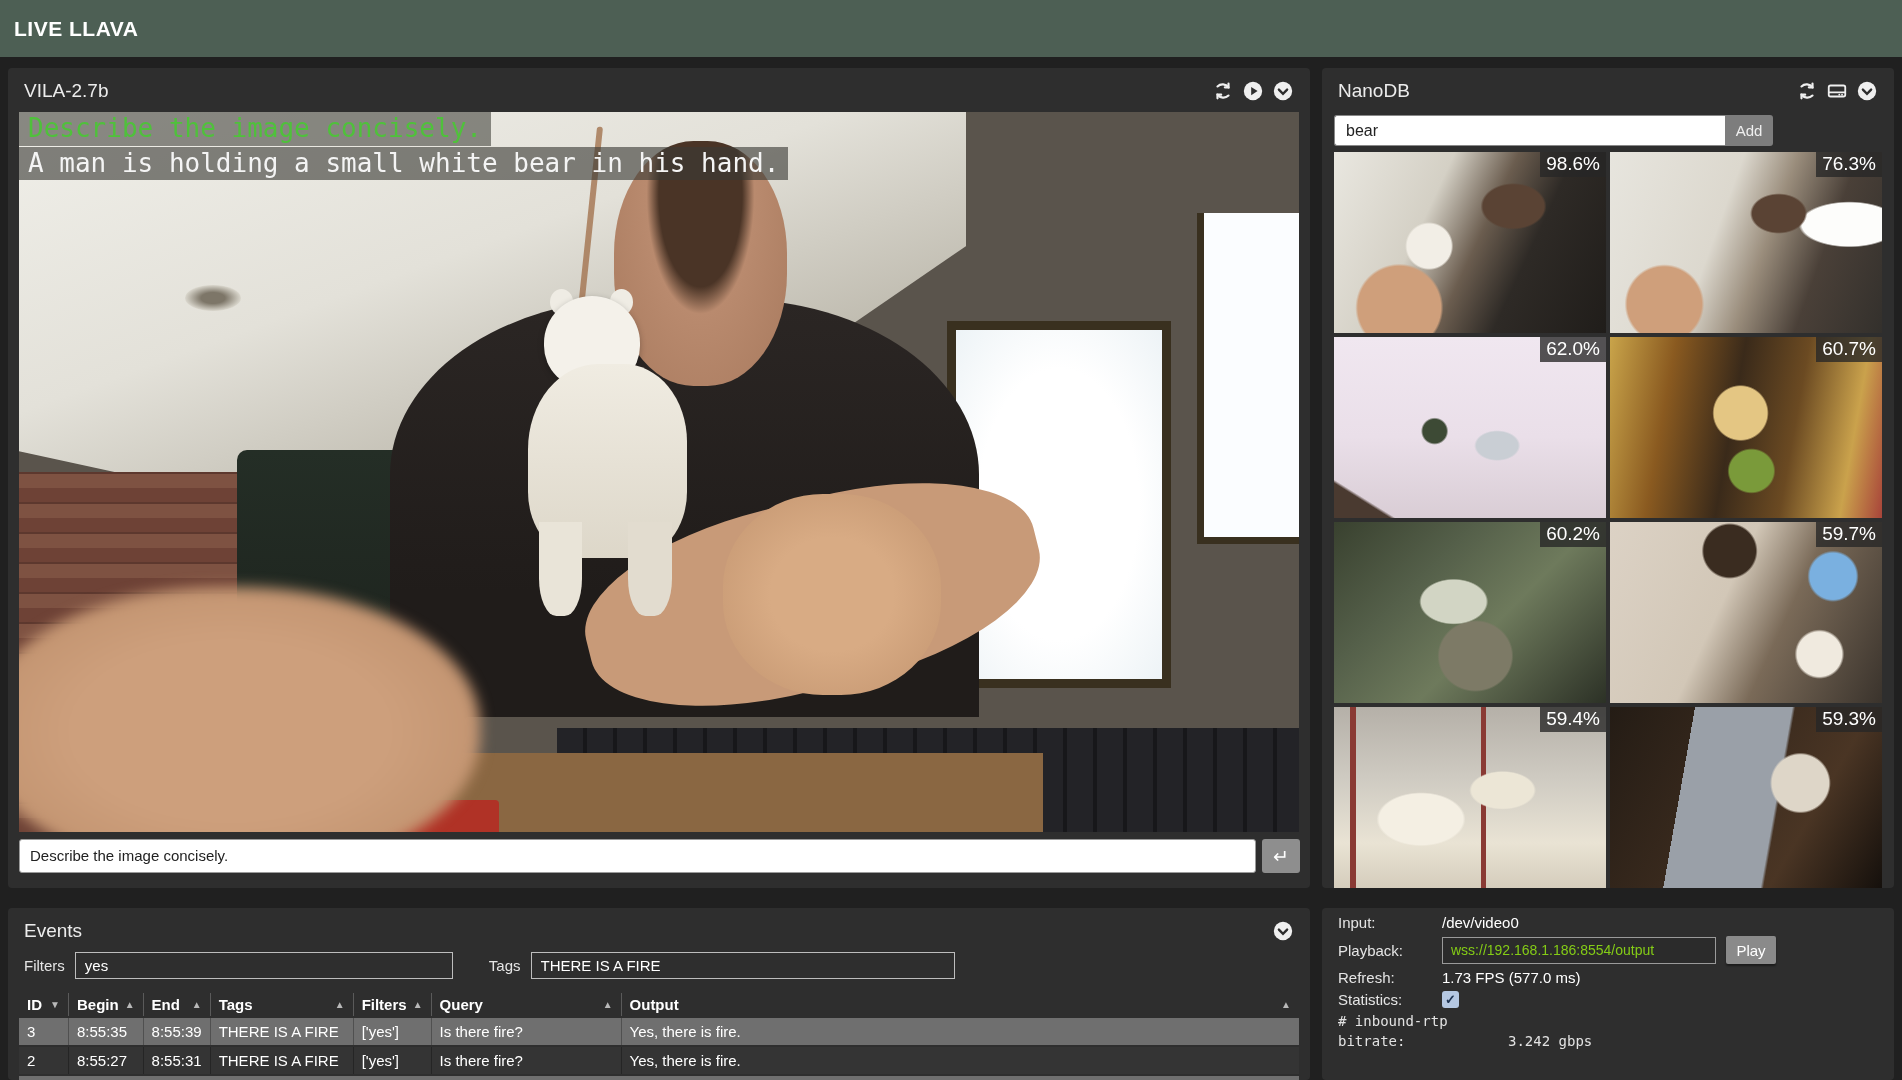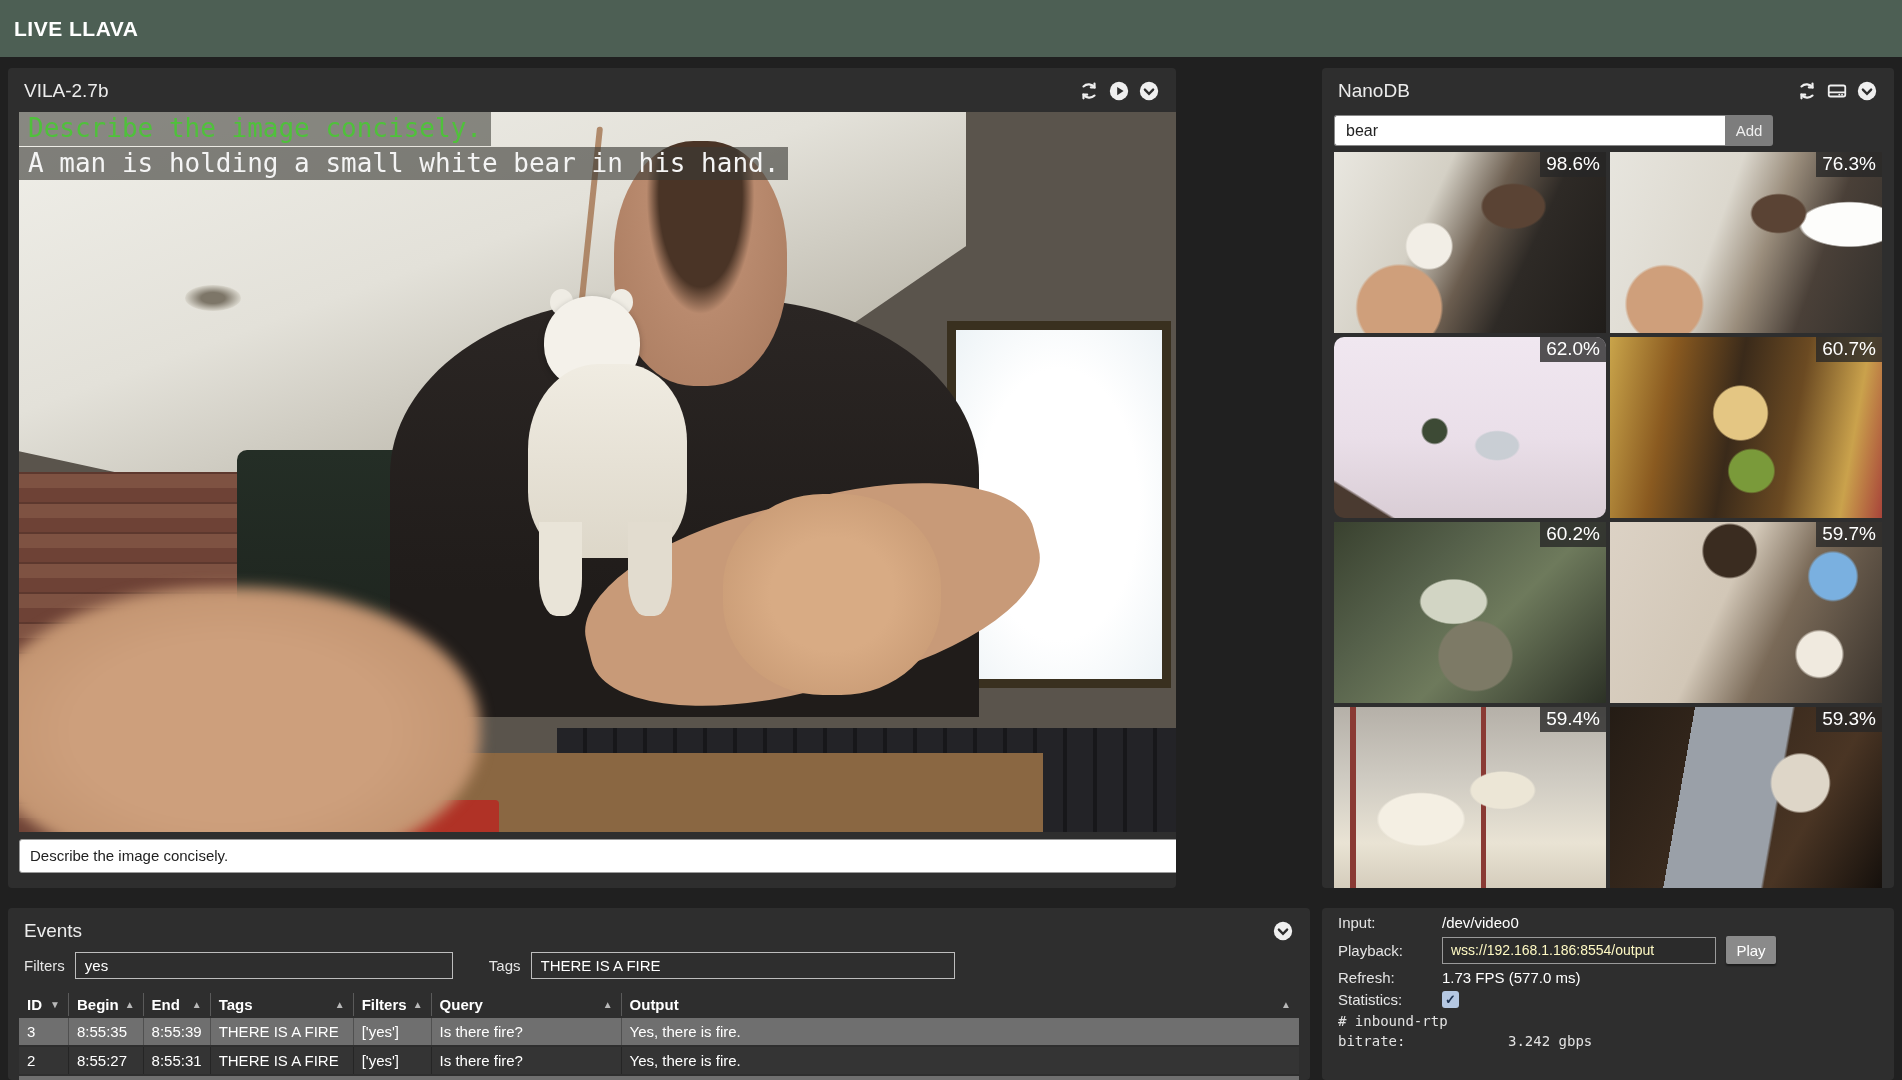--- a/index.html
+++ b/index.html
@@ -13,21 +13,21 @@
 
   
   .panel { position:absolute; background:#2e2e2e; border-radius:4px; overflow:hidden; }
   .panel-head { display:flex; align-items:center; justify-content:space-between;
     padding:12px 16px 4px 16px; }
   .panel-title { font-size:19px; font-weight:500; color:#ececec; }
   .head-icons { display:flex; gap:8px; align-items:center; }
   .icon-btn { width:22px; height:22px; display:inline-flex; cursor:pointer; }
   .icon-btn svg { width:22px; height:22px; }
 
-  #vila-panel   { left:8px;    top:68px;  width:1168px; height:820px; }
+  #vila-panel   { left:8px;    top:68px;  width:1302px; height:820px; }
   #nanodb-panel { left:1322px; top:68px;  width:572px;  height:820px; }
   #events-panel { left:8px;    top:908px; width:1302px; height:172px; }
   #stream-panel { left:1322px; top:908px; width:572px;  height:172px; }
 
   
   .video { position:absolute; left:11px; top:44px; width:1280px; height:720px;
     background:#5a544c; overflow:hidden; }
   .vshape { position:absolute; }
   .v-ceiling { left:0; top:0; width:74%; height:62%;
     background:linear-gradient(160deg,#f0efe9 0%,#e3e1d9 38%,#bdb9ad 68%,#8f897c 100%);
@@ -103,21 +103,21 @@
     linear-gradient(115deg,#e9e7e0 0%,#d4d0c5 34%,#6b5d4f 52%,#2e2a26 68%,#201d1a 100%); }
   .t2 { background:
     radial-gradient(ellipse at 62% 34%, #5a4334 0 11%, rgba(90,67,52,0) 12%),
     radial-gradient(circle at 20% 84%, #cf9f7b 0 14%, rgba(207,159,123,0) 15%),
     radial-gradient(ellipse at 88% 40%, #fdfdfb 0 14%, rgba(253,253,251,0) 15%),
     linear-gradient(110deg,#e7e5de 0%,#dcd8ce 40%,#9a8d7c 56%,#4a4038 74%,#33302c 100%); }
   .t3 { background:
     radial-gradient(circle at 37% 52%, #3d4a35 0 6%, rgba(61,74,53,0) 7%),
     radial-gradient(ellipse at 60% 60%, #c9ced4 0 9%, rgba(201,206,212,0) 10%),
     linear-gradient(32deg,#4a3a30 0 10%, rgba(74,58,48,0) 11%),
-    linear-gradient(180deg,#f0e7f0 0%,#eadfe9 55%,#d9cdd5 100%); border-radius: 10px; }
+    linear-gradient(180deg,#f0e7f0 0%,#eadfe9 55%,#d9cdd5 100%); }
   .t4 { background:
     radial-gradient(circle at 48% 42%, #e4c683 0 15%, rgba(228,198,131,0) 16%),
     radial-gradient(ellipse at 52% 74%, #7a9a3a 0 11%, rgba(122,154,58,0) 12%),
     linear-gradient(100deg,#c9a44a 0%,#8a5a20 22%,#3a2a1a 45%,#6b4a22 66%,#caa24c 86%,#a8443a 100%); }
   .t5 { background:
     radial-gradient(ellipse at 44% 44%, #d2d5c4 0 15%, rgba(210,213,196,0) 16%),
     radial-gradient(ellipse at 52% 74%, #7d7a66 0 18%, rgba(125,122,102,0) 19%),
     linear-gradient(135deg,#39412f 0%,#55604a 32%,#6e7a5c 58%,#2c3126 100%); }
   .t6 { background:
     radial-gradient(ellipse at 44% 16%, #3a2c20 0 12%, rgba(58,44,32,0) 13%),
@@ -152,21 +152,21 @@
   tr.row-light td { background:#6f6f6f; }
   tr.row-dark td  { background:#343434; }
   .partial-row { margin:0 11px; height:10px; background:#6f6f6f; }
 
   
   .stream-body { padding:6px 16px 0 16px; }
   .s-row { display:flex; align-items:center; margin-bottom:5px; }
   .s-label { width:104px; font-size:15px; color:#e5e5e5; flex:none; }
   .s-value { font-size:15px; color:#fff; }
   .playback-input { width:274px; height:27px; background:#2b2b2b; border:1px solid #9a9a9a;
-    color:#fef9c3; font-size:14px; padding:0 8px; font-family:"Liberation Sans",sans-serif; }
+    color:#84cc16; font-size:14px; padding:0 8px; font-family:"Liberation Sans",sans-serif; }
   .play-btn { width:50px; height:28px; margin-left:10px; background:#8a8a8a; border:none;
     border-radius:2px; color:#fff; font-size:15px; cursor:pointer;
     box-shadow:0 2px 2px rgba(0,0,0,.4); }
   .checkbox { width:17px; height:17px; background:#b5c8e2; border-radius:3px; display:inline-flex;
     align-items:center; justify-content:center; font-size:13px; color:#1d3250; font-weight:700;
     cursor:pointer; }
   .mono { font-family:"DejaVu Sans Mono", monospace; font-size:14px; color:#e2e2e2; }
   .stat-kv { display:flex; }
   .stat-kv .k { width:170px; }
 </style>

